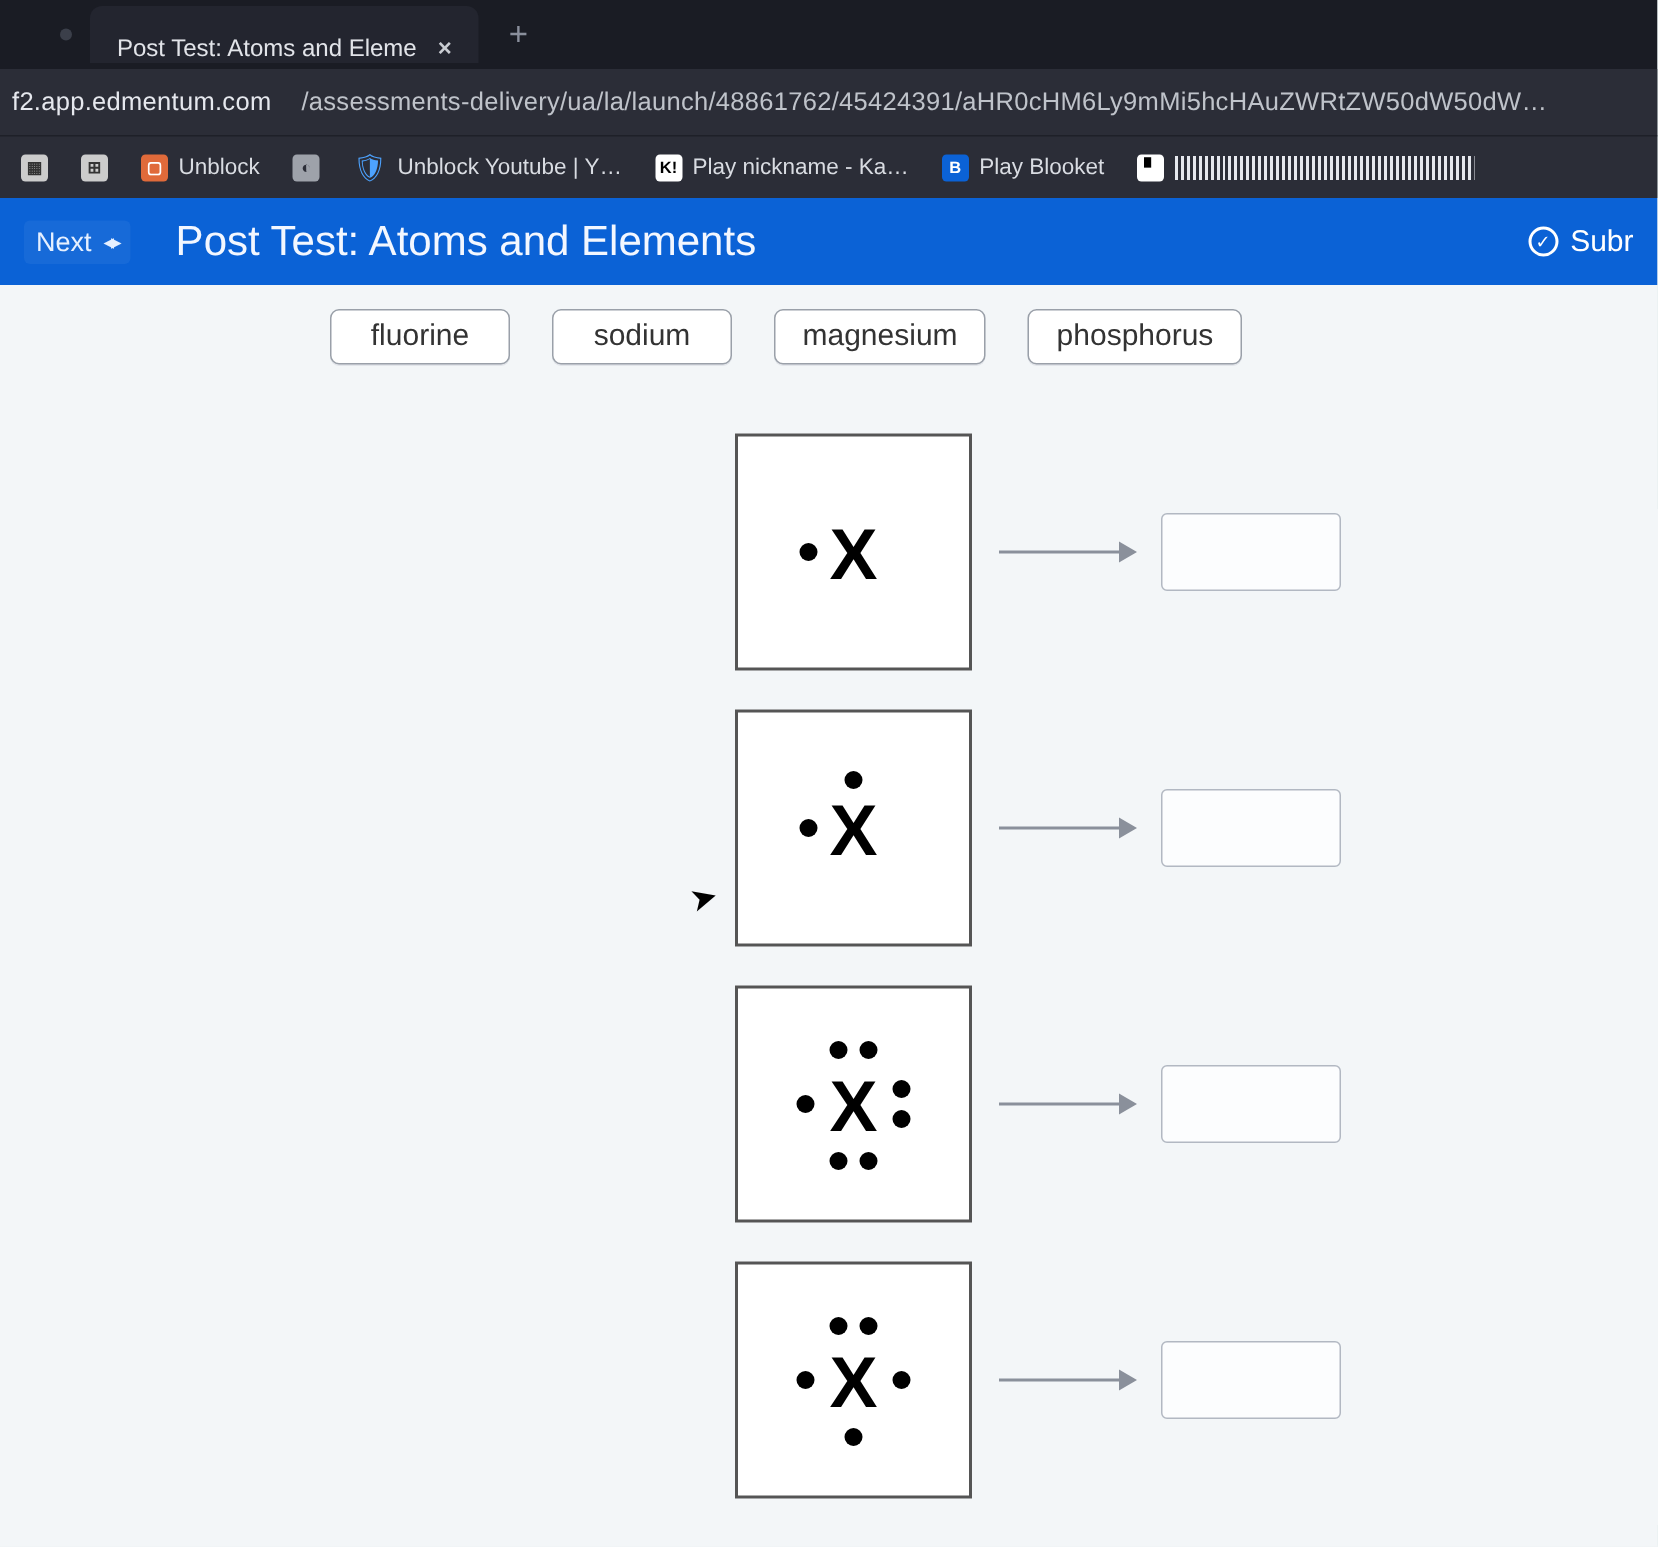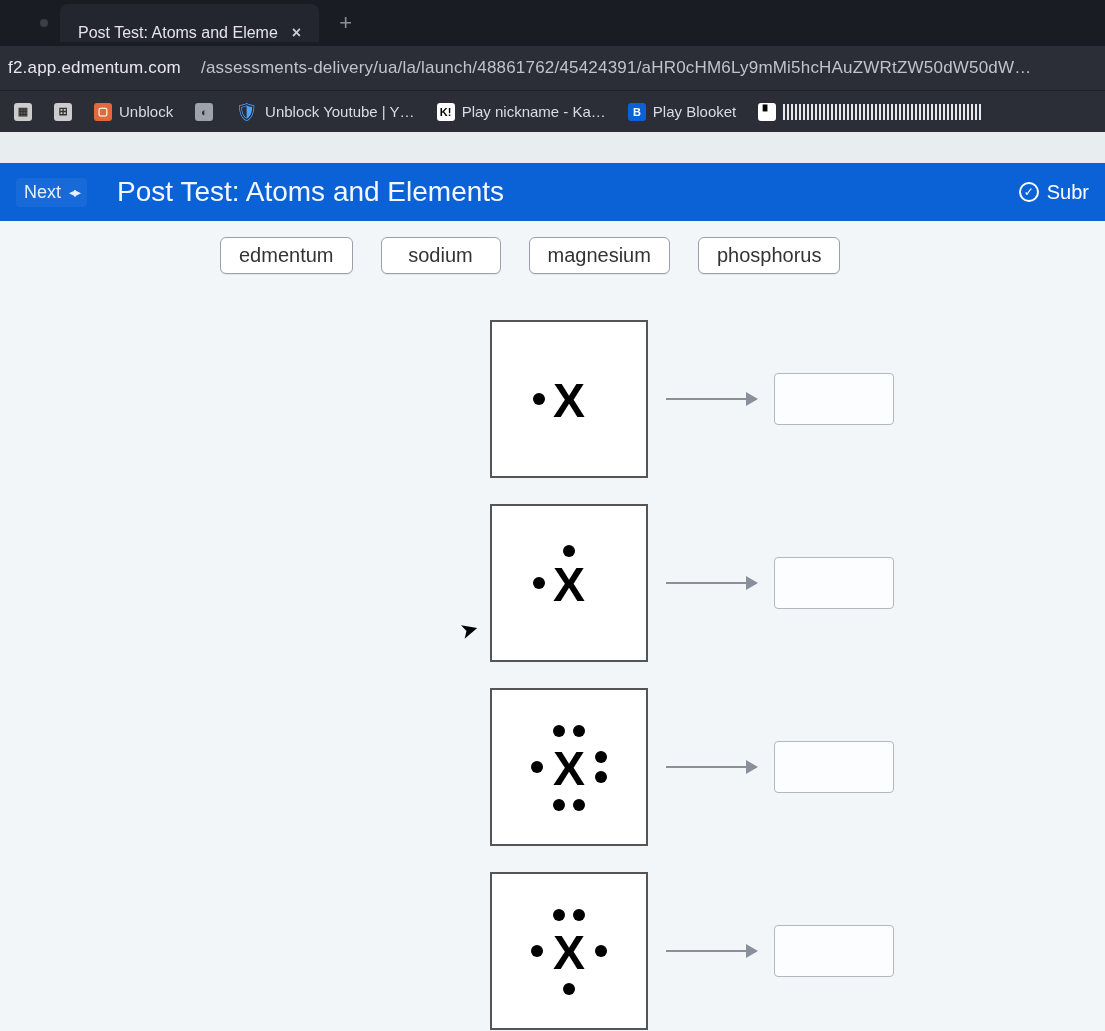--- a/index.html
+++ b/index.html
@@ -23,21 +23,21 @@
   .ico-grid{ background:#ccc; color:#333;}
   .ico-classes{ background:#e06a3a; color:#fff;}
   .ico-round{ background:#9ea2aa; color:#2b2d37; border-radius:50%;}
   .ico-yt{ color:#4da3ff; font-size:18px;}
   .ico-k{ background:#fff; color:#000;}
   .ico-b{ background:#0b62d6; color:#fff;}
   .ico-flag{ background:#fff; color:#000;}
   .barcode { display:inline-block; width:200px; height:16px; background:repeating-linear-gradient(90deg,#e6e8ee 0 2px,#2b2d37 2px 4px);}
   
   
-  .app-header { background:#0b62d6; color:#fff; height:58px; display:flex; align-items:center; padding:0 16px; font-size:20px;margin-top:31px;}
+  .app-header { background:#0b62d6; color:#fff; height:58px; display:flex; align-items:center; padding:0 16px; font-size:20px;}
   .next-btn { display:flex; align-items:center; gap:8px; background:rgba(255,255,255,.05); padding:4px 8px; border-radius:4px; cursor:pointer; color:#e6f0ff; font-size:18px;}
   .next-btn .arrows { font-size:14px; letter-spacing:-2px;}
   .app-title { margin-left:30px; font-weight:400; font-size:28px; color:#f3f7ff;}
   .submit { margin-left:auto; display:flex; align-items:center; gap:8px; color:#fff; font-size:20px; cursor:pointer;}
   .submit .chk { width:20px;height:20px;border-radius:50%;border:2px solid #fff; display:inline-flex;align-items:center;justify-content:center; font-size:12px;}
   
   
   .content { background:#f3f6f8; min-height:880px; padding:16px 0 30px 0; position:relative;}
   
   .tiles-row { display:flex; gap:28px; justify-content:flex-start; padding-left:220px;}
@@ -114,21 +114,21 @@
   <div class="app-title">Post Test: Atoms and Elements</div>
   <div class="submit">
     <span class="chk">✓</span>
     <span>Subr</span>
   </div>
 </div>
 
 <div class="content">
 
   <div class="tiles-row">
-    <div class="tile">edmentum</div>
+    <div class="tile">fluorine</div>
     <div class="tile">sodium</div>
     <div class="tile">magnesium</div>
     <div class="tile">phosphorus</div>
   </div>
 
   <span class="cursor">➤</span>
 
   <div class="rows">
 
     <div class="qrow">

